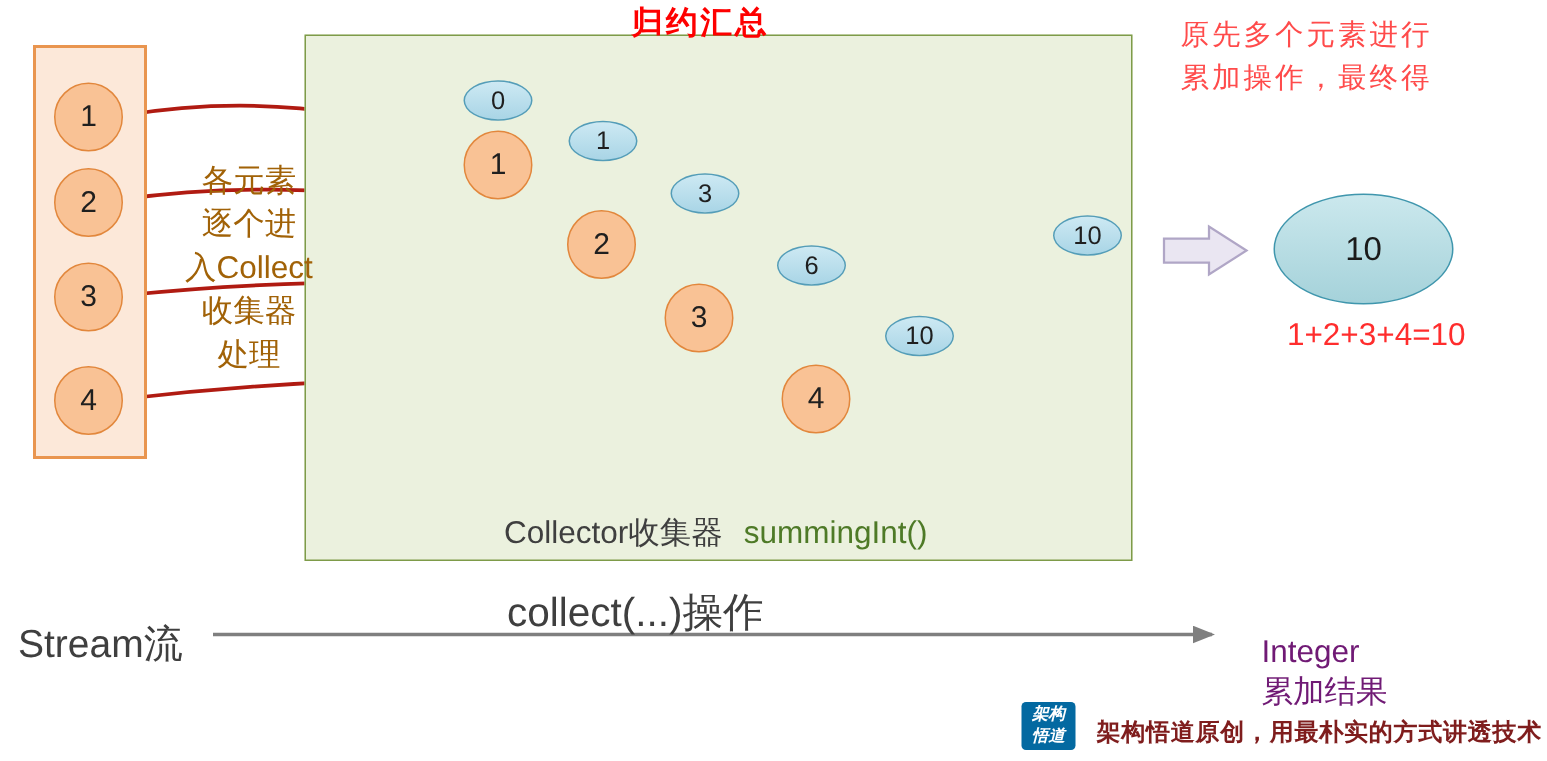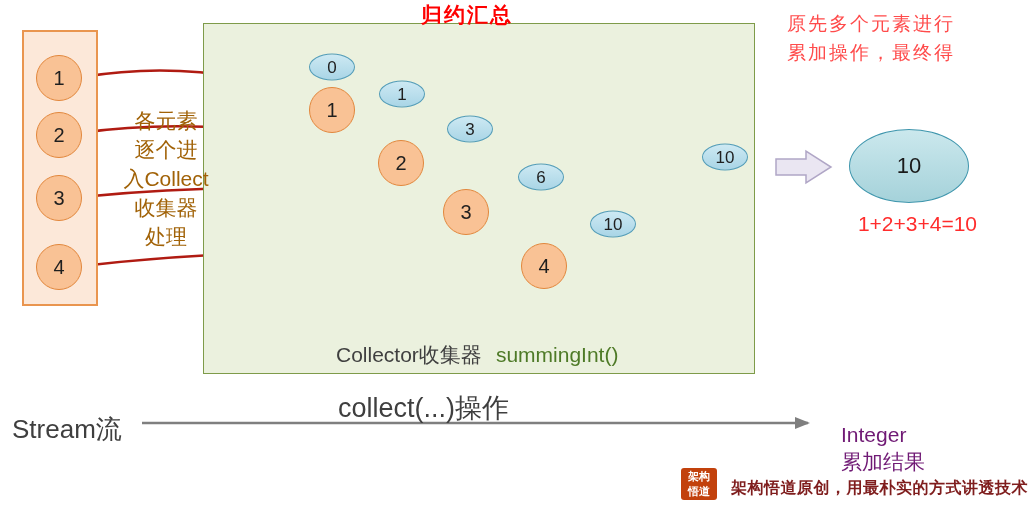--- a/index.html
+++ b/index.html
@@ -70,23 +70,23 @@
     position:absolute; left:338px; top:390px; width:160px; text-align:right;
     font-size:27px; color:#3f3f3f; white-space:nowrap;
   }
   .integer-label {
     position:absolute; left:841px; top:401px; width:128px; text-align:left;
     font-size:21px; line-height:27px; color:#701a75; white-space:nowrap;margin-top:20px;
   }
 
   .wm-logo {
     position:absolute; left:681px; top:468px; width:36px; height:32px;
-    background:#c2410c; border-radius:3px; color:#ffffff;
+    background:#0369a1; border-radius:3px; color:#ffffff;
     font-size:11px; font-weight:bold; line-height:15px; text-align:center;
-    display:flex; flex-direction:column; justify-content:center;
+    display:flex; flex-direction:column; justify-content:center;font-style:italic;
   }
   .wm-text {
     position:absolute; left:731px; top:478px; font-size:16px; letter-spacing:0.5px;
     color:#7f1d1d; white-space:nowrap; font-weight:bold;
   }
 </style>
 </head>
 <body>
 
 <div class="canvas">

